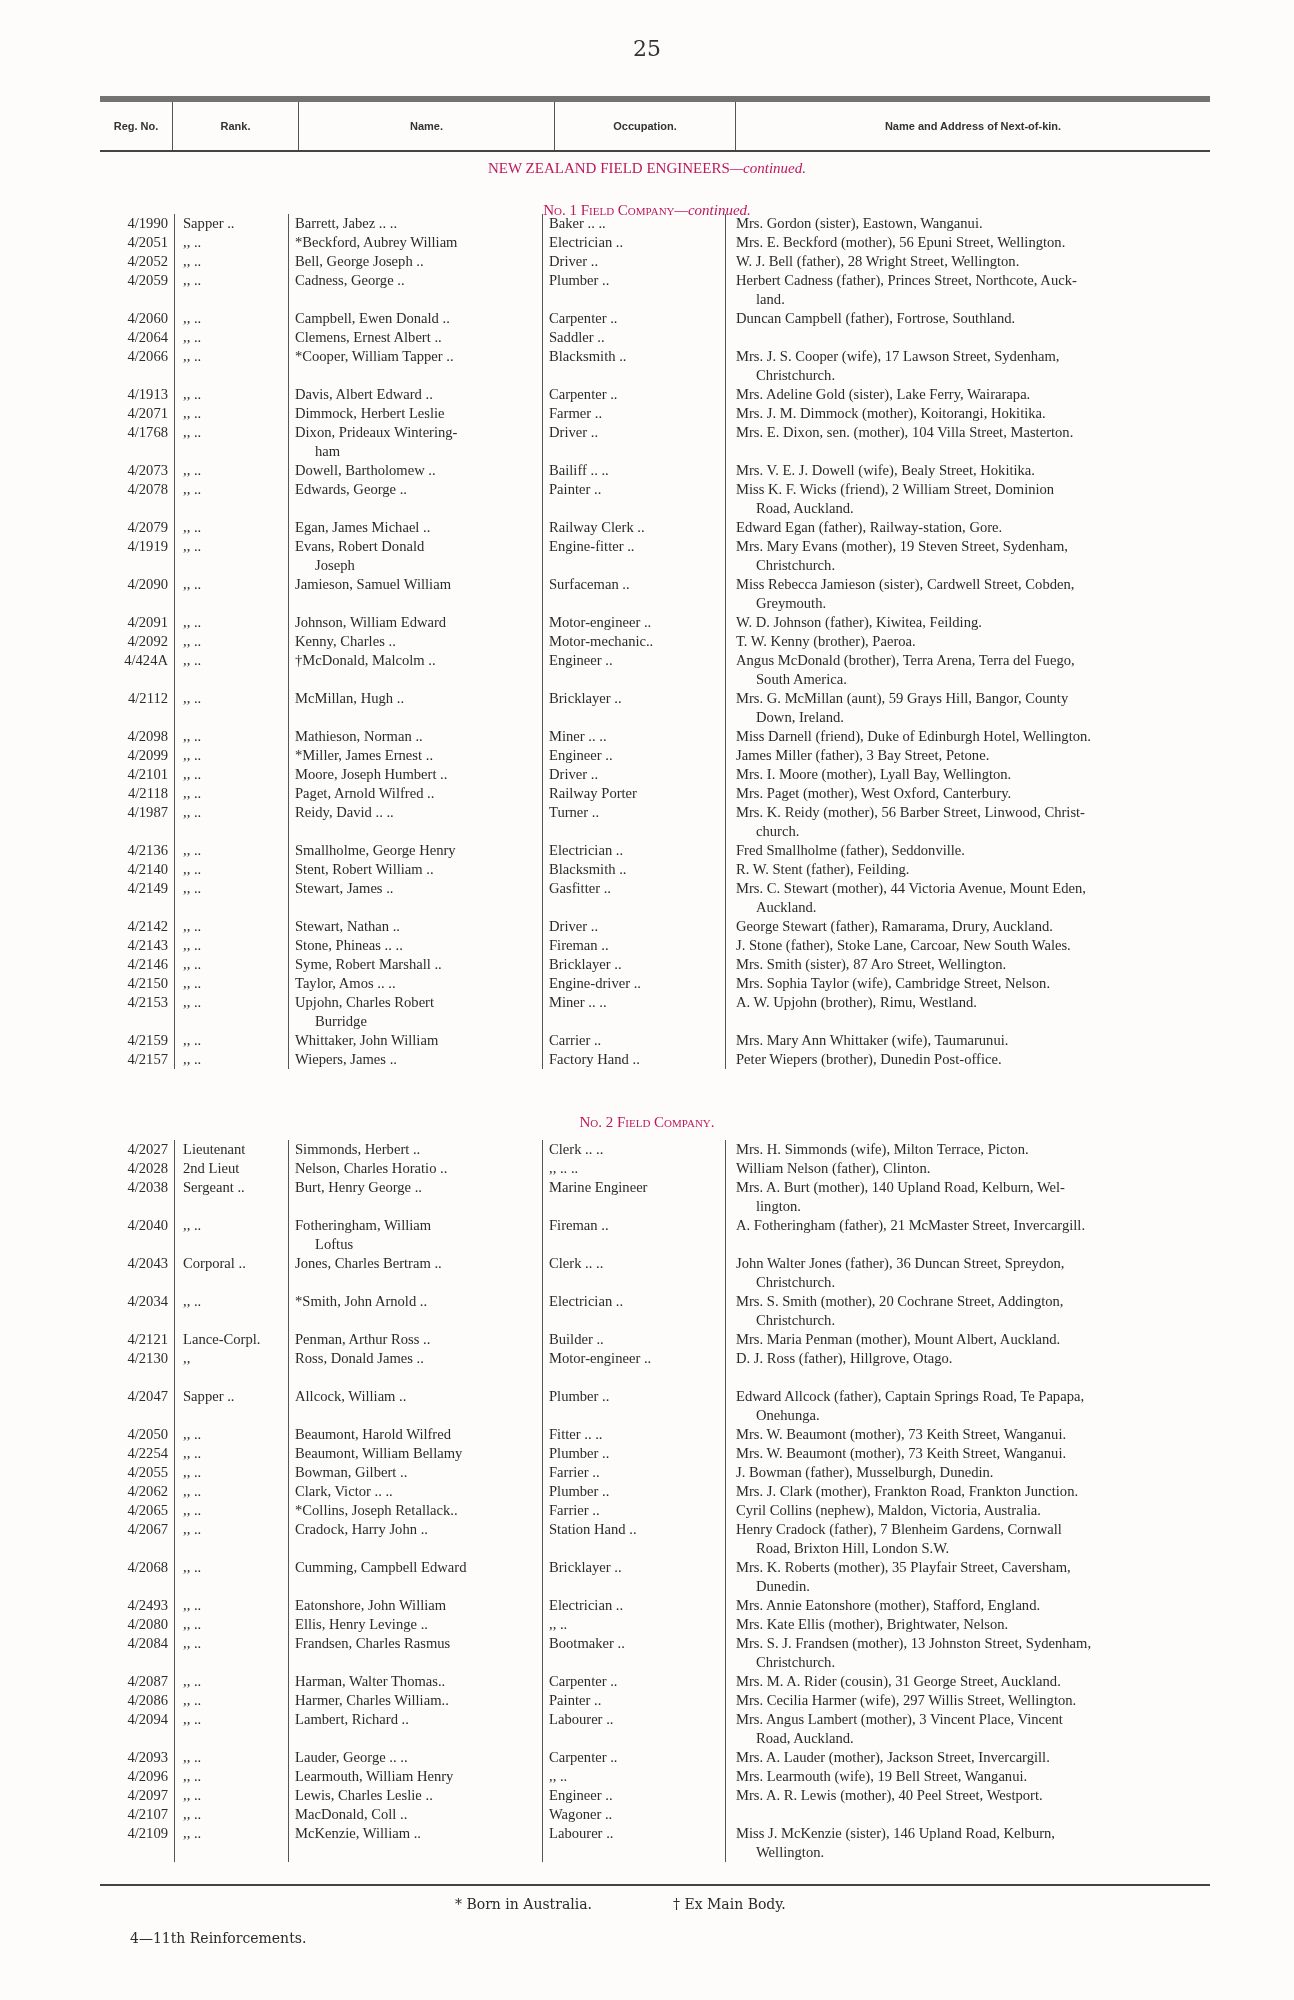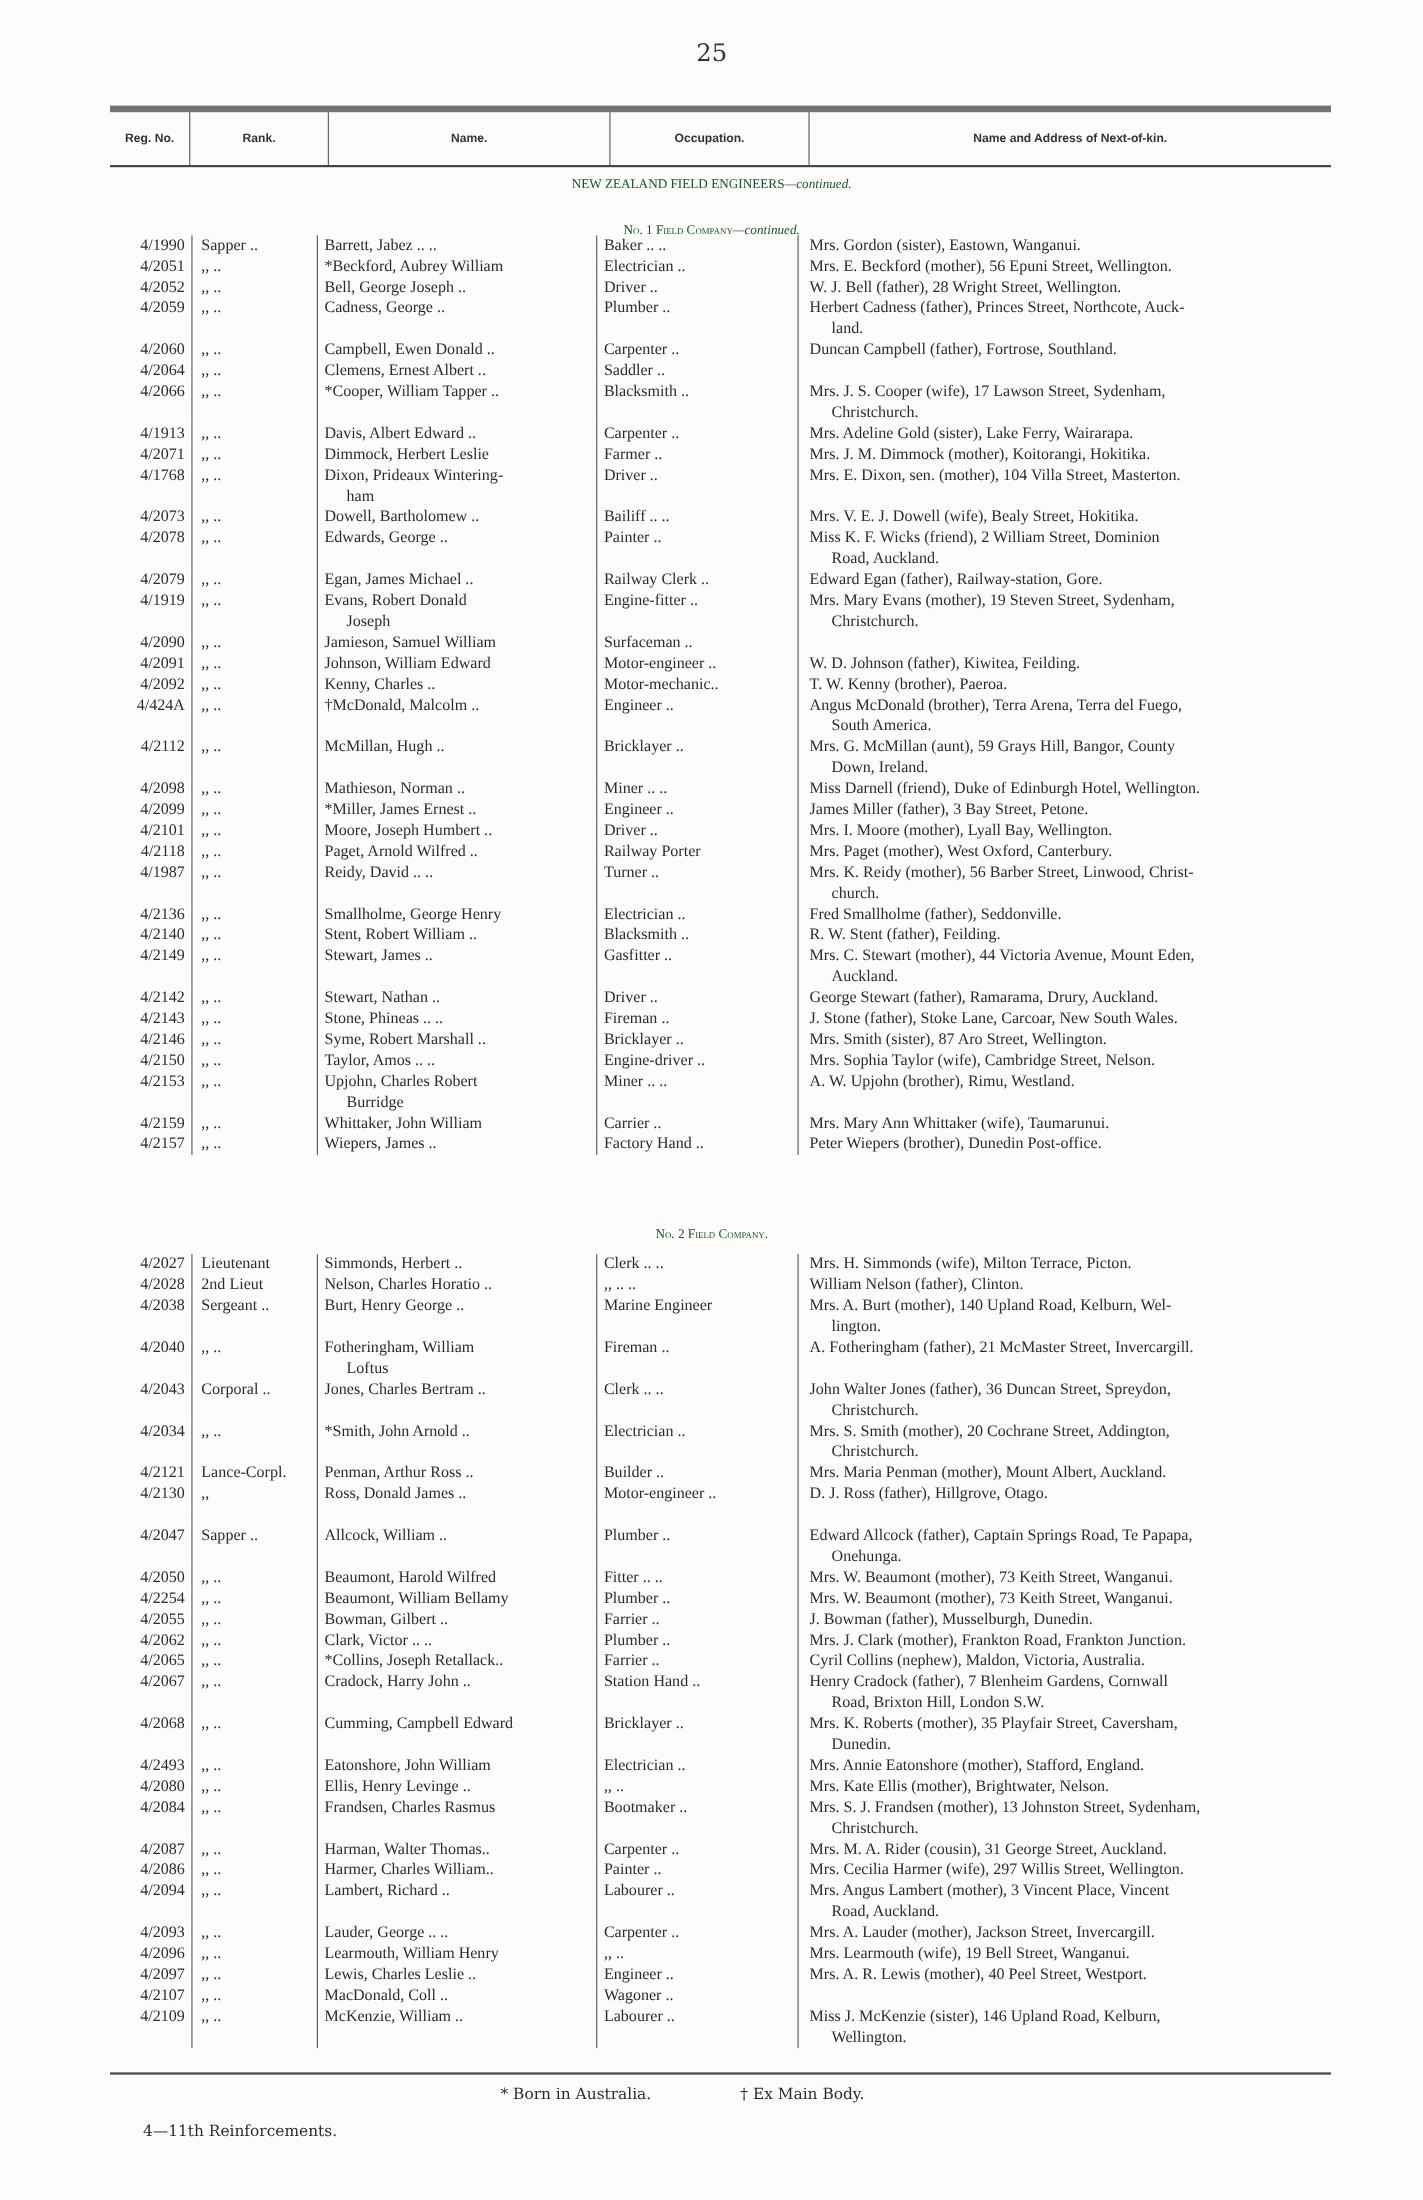--- a/index.html
+++ b/index.html
@@ -19,21 +19,21 @@
     font-size: 11px; color: #333;
   }
   .hcell { display: flex; align-items: center; justify-content: center; border-right: 1px solid #555; }
   .hcell:last-child { border-right: none; }
   .h-reg { width: 72px; }
   .h-rank { width: 125px; }
   .h-name { width: 255px; }
   .h-occ { width: 180px; }
   .h-kin { flex: 1; }
   .section-title {
-    position: absolute; left: 0; width: 1294px; text-align: center; font-size: 12px; color: #14532d;
+    position: absolute; left: 0; width: 1294px; text-align: center; font-size: 15px; color: #be185d;
     font-family: "Liberation Serif", serif;
   }
   .section-title i { font-style: italic; }
   .sc { font-variant: small-caps; }
   .rows { position: absolute; left: 100px; width: 1110px; }
   .row { display: flex; font-size: 14.6px; line-height: 19px; font-family: "Liberation Serif", serif; }
   .c-reg { width: 68px; text-align: right; padding-right: 6px; border-right: 1px solid #555; white-space: nowrap; }
   .c-rank { width: 105px; padding-left: 8px; border-right: 1px solid #555; white-space: nowrap; position: relative; }
   .c-name { width: 243px; padding-left: 6px; padding-right: 4px; border-right: 1px solid #555; }
   .c-occ { width: 176px; padding-left: 6px; border-right: 1px solid #555; white-space: nowrap; }
@@ -163,20 +163,21 @@
       <div class="c-rank">,,  ..</div>
       <div class="c-name"><span>Evans, Robert Donald</span><span class="wrap">Joseph</span></div>
       <div class="c-occ">Engine-fitter  ..</div>
       <div class="c-kin"><span>Mrs. Mary Evans (mother), 19 Steven Street, Sydenham,</span><span class="wrap">Christchurch.</span></div>
     </div>
     <div class="row">
       <div class="c-reg">4/2090</div>
       <div class="c-rank">,,  ..</div>
       <div class="c-name"><span>Jamieson, Samuel William</span></div>
       <div class="c-occ">Surfaceman   ..</div>
+      <div class="c-kin"><span>Miss Rebecca Jamieson (sister), Cardwell Street, Cobden,</span><span class="wrap">Greymouth.</span></div>
     </div>
     <div class="row">
       <div class="c-reg">4/2091</div>
       <div class="c-rank">,,  ..</div>
       <div class="c-name"><span>Johnson, William Edward</span></div>
       <div class="c-occ">Motor-engineer ..</div>
       <div class="c-kin"><span>W. D. Johnson (father), Kiwitea, Feilding.</span></div>
     </div>
     <div class="row">
       <div class="c-reg">4/2092</div>

